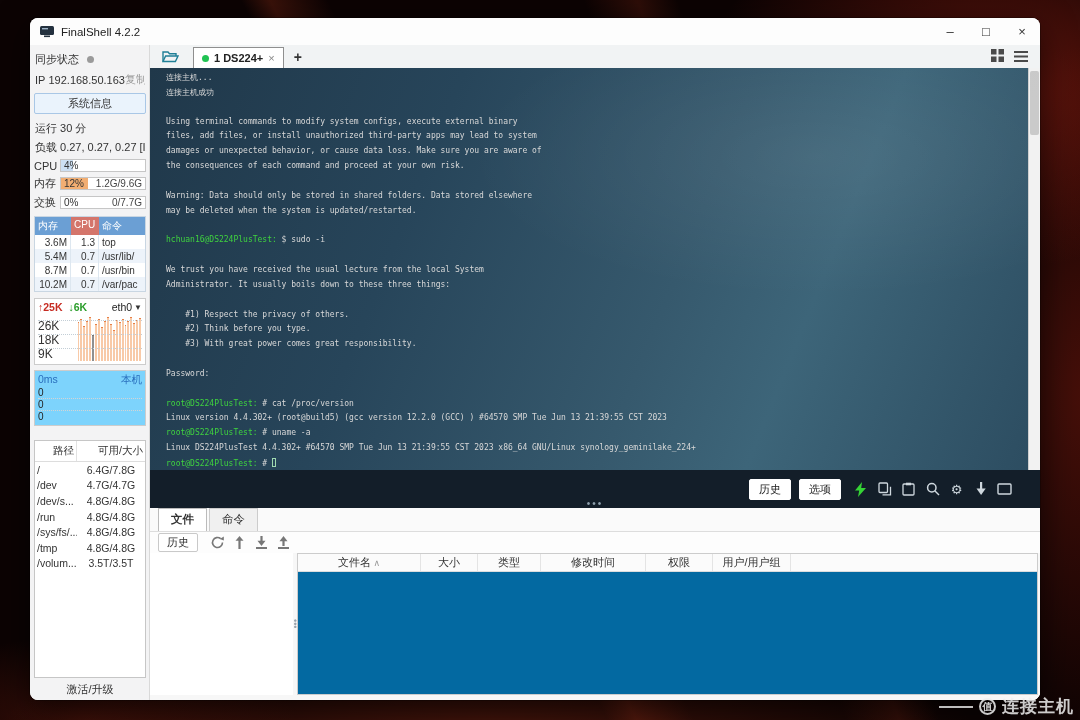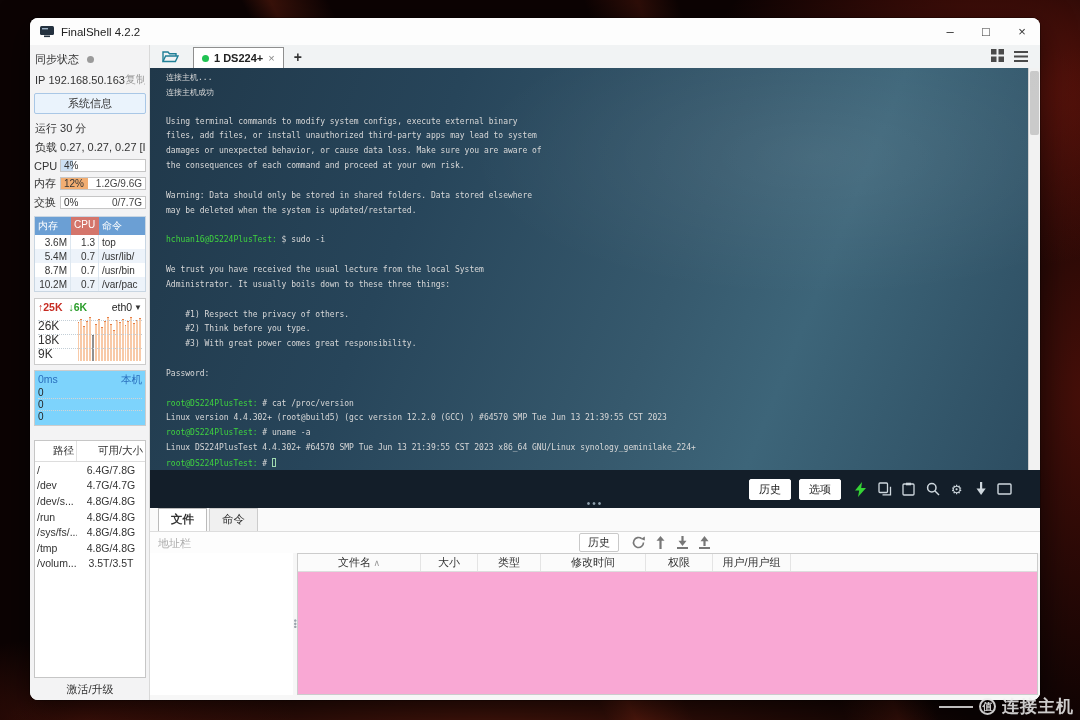--- a/index.html
+++ b/index.html
@@ -130,21 +130,21 @@
   .addr-input { width:415px; border:none; outline:none; background:transparent; font-size:11px; color:#333;
     font-family:"Liberation Sans","DejaVu Sans",sans-serif; }
   .addr-input::placeholder { color:#aaa; }
   .hist-btn { background:#fff; border:1px solid #c9c9c9; border-radius:2px; font-size:11px; color:#333; padding:1px 8px; }
   .fp-icons { display:flex; align-items:center; gap:8px; margin-left:6px; }
   .ficon { display:inline-flex; align-items:center; justify-content:center; width:14px; height:14px; color:#777; font-size:12px; font-weight:bold; }
   .fp-content { flex:1; position:relative; background:#f7f7f7; }
   .fp-tree { position:absolute; left:0; top:0; bottom:5px; width:143px; background:#fff; }
   .fp-splitter { position:absolute; left:143px; top:0; bottom:5px; width:3px; display:flex; align-items:center; justify-content:center; }
   .splitter-dots { color:#9aa4ad; font-size:9px; line-height:3px; letter-spacing:0; writing-mode:vertical-rl; }
-  .fp-list { position:absolute; left:147px; right:2px; top:0; bottom:5px; background:#f9a8d4; border:1px solid #ccc; }
+  .fp-list { position:absolute; left:147px; right:2px; top:0; bottom:5px; background:#0369a1; border:1px solid #ccc; }
   .fp-header { display:flex; height:18px; border-bottom:1px solid #ddd; background:#fbfbfb; }
   .fp-col { font-size:11px; color:#333; text-align:center; line-height:17px; border-right:1px solid #e4e4e4;
     white-space:nowrap; overflow:hidden; }
   .fp-col.filler { border-right:none; flex:1; }
   .sort-caret { color:#999; font-size:9px; }
   
   .watermark { position:absolute; right:6px; bottom:2px; display:flex; align-items:center; gap:6px; z-index:50;
     color:rgba(238,238,238,.85); }
   .wm-line { width:34px; height:2px; background:rgba(238,238,238,.8); }
   .wm-badge { width:17px; height:17px; border:2px solid rgba(238,238,238,.85); border-radius:50%;
@@ -449,21 +449,20 @@
           </div>
         <div class="strip-dots">•••</div>
       </div>
 
       <div class="filepanel">
         <div class="fp-tabs" id="fp-tabs">
             <div class="fp-tab active">文件</div>
             <div class="fp-tab">命令</div>
           </div>
         <div class="fp-addr">
-          <input class="addr-input" placeholder="地址栏" style="">
           <button class="hist-btn">历史</button>
           <div class="fp-icons" id="fp-icons">
               <span class="ficon">
                 <svg width="13" height="13" viewBox="0 0 13 13" fill="none" stroke="#777" stroke-width="1.6">
                   <path d="M11.5 6.5 a5 5 0 1 1 -1.8 -3.8"></path>
                   <polygon points="12.8,0.5 12.8,4.5 8.8,3" fill="#777" stroke="none"></polygon>
                 </svg>
               </span>
               <span class="ficon">
                 <svg width="9" height="13" viewBox="0 0 9 13" fill="#777">

